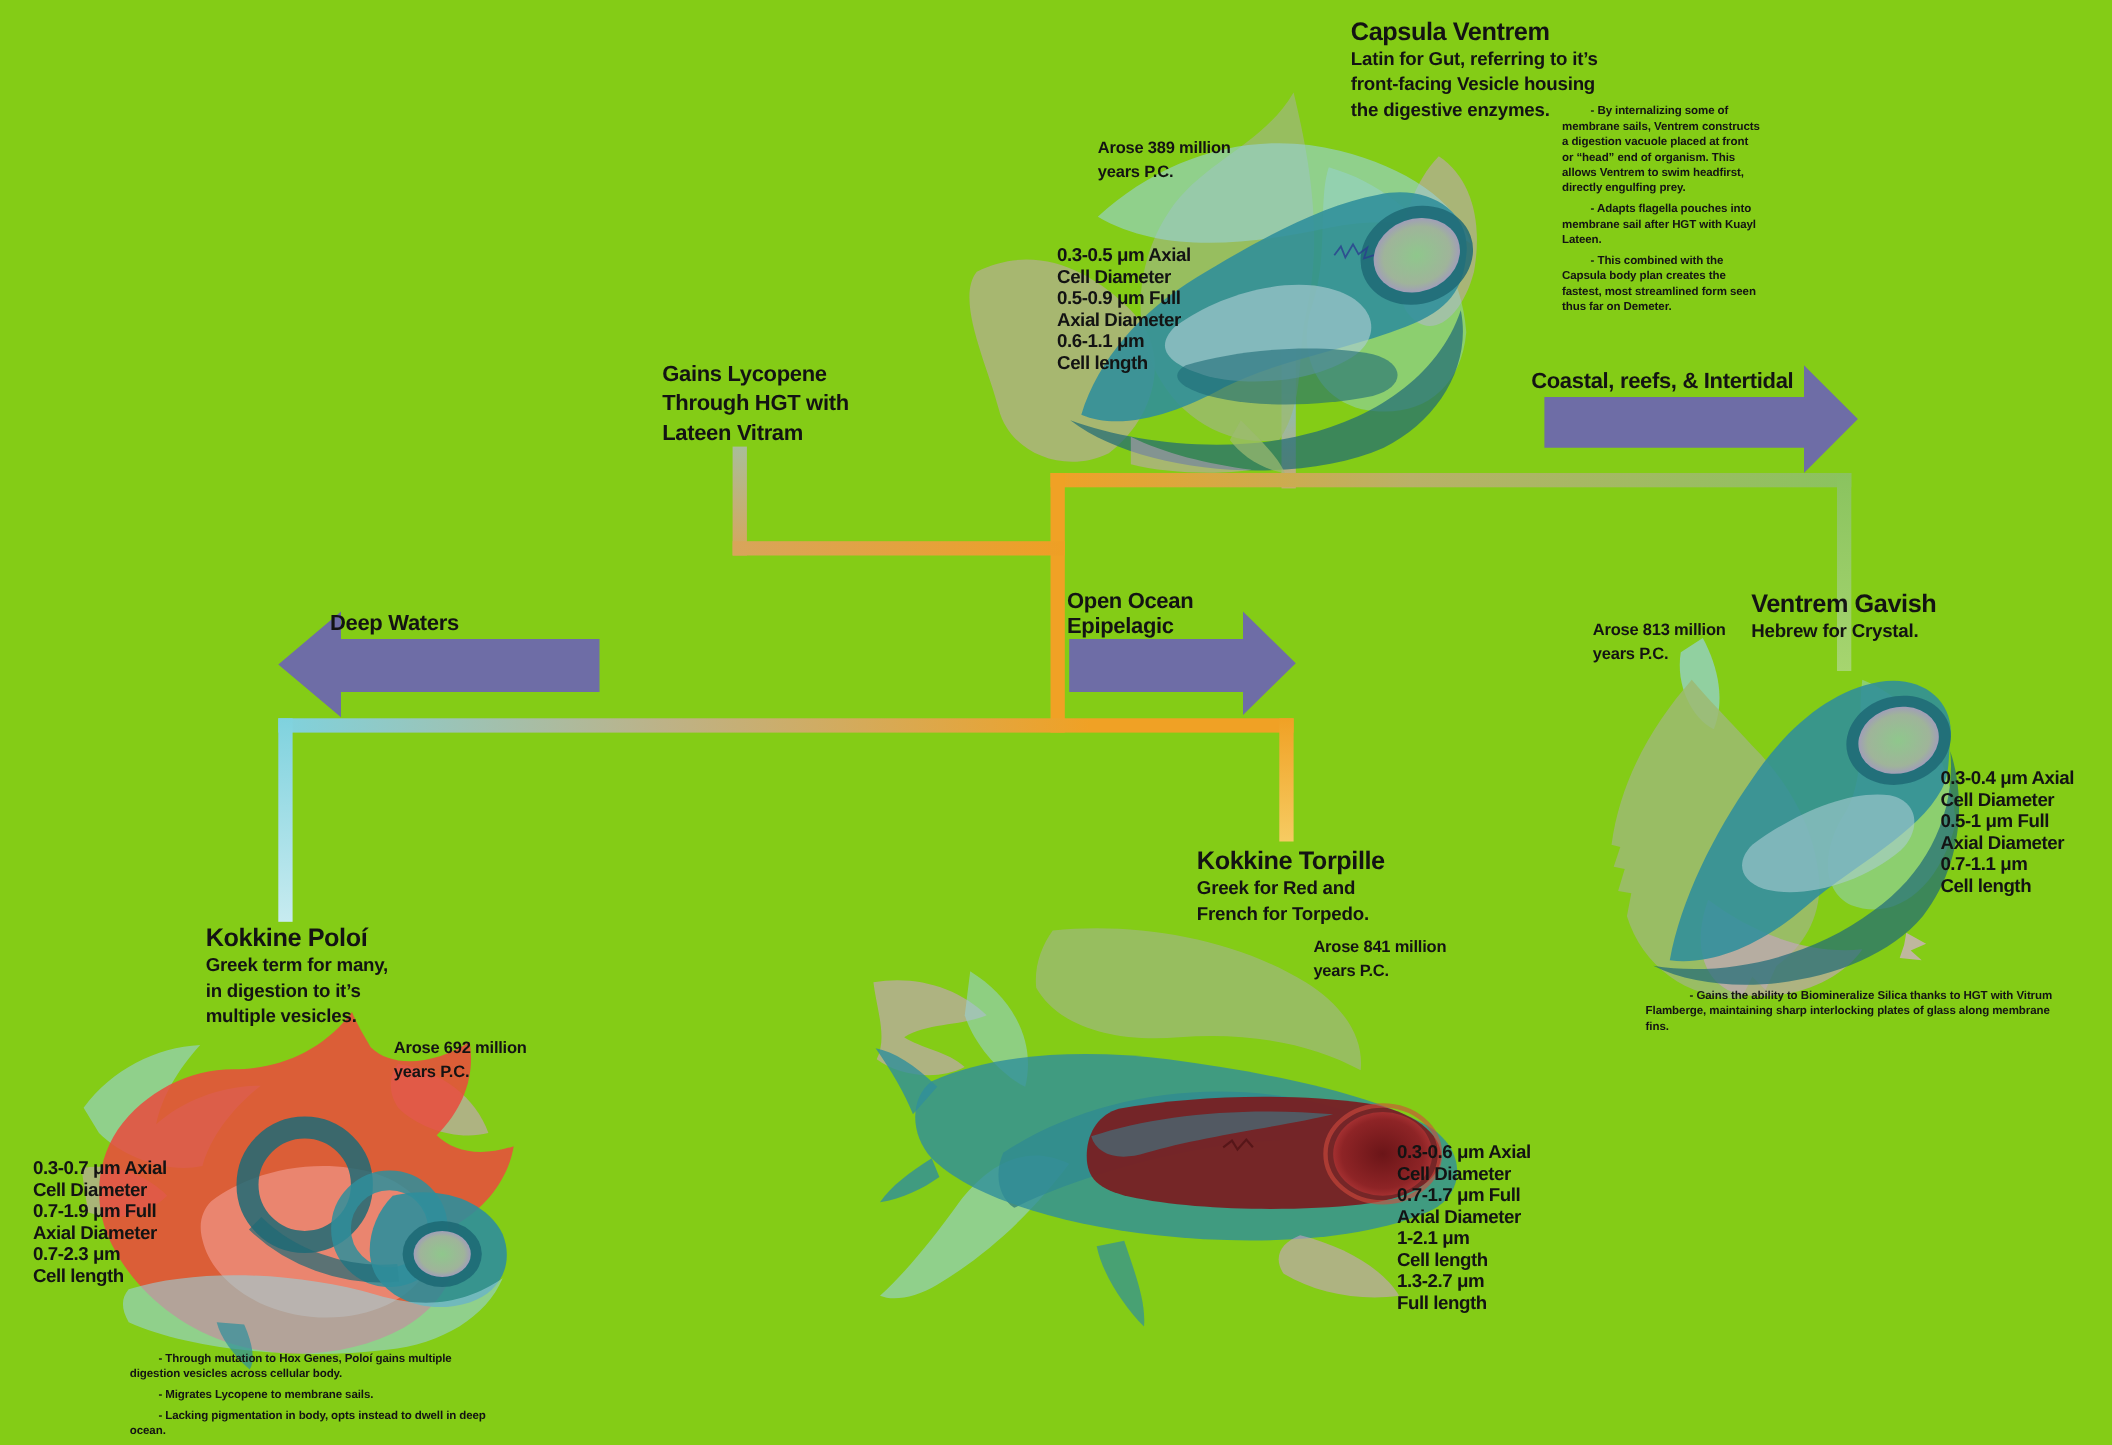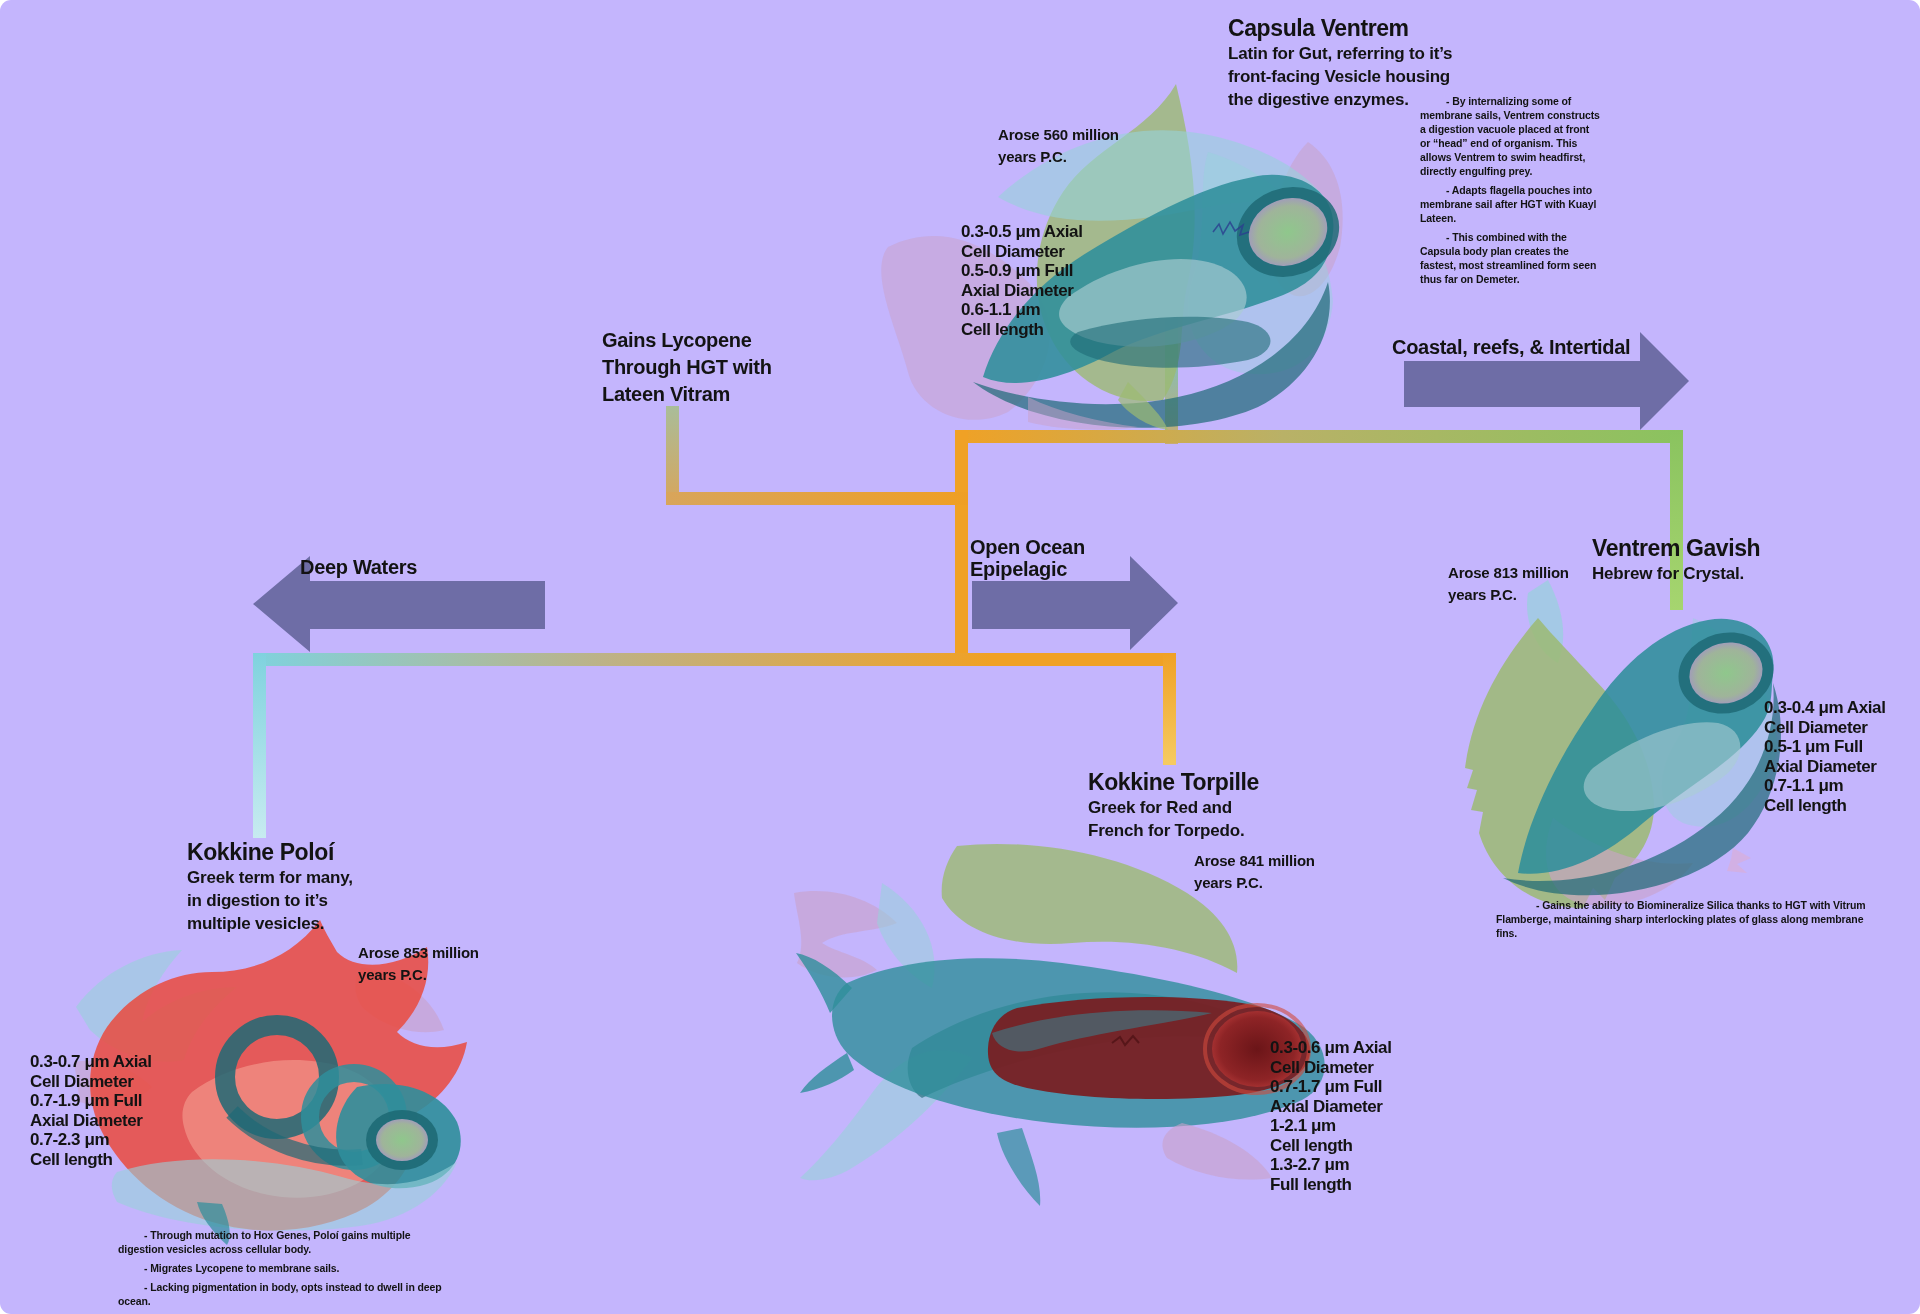--- a/index.html
+++ b/index.html
@@ -1,17 +1,17 @@
 <!DOCTYPE html>
 <html><head>
 <meta charset="utf-8">
 <style>
   html,body{margin:0;padding:0;background:#ffffff;}
-  #canvas{position:relative;width:1920px;height:1314px;background:#c4b5fd;overflow:hidden;
-          font-family:"Liberation Sans",sans-serif;color:#131313;border-radius:11px;}
+  #canvas{position:relative;width:1920px;height:1314px;background:#84cc16;overflow:hidden;
+          font-family:"Liberation Sans",sans-serif;color:#131313;}
   .abs{position:absolute;}
   svg{display:block;}
   .name{font-size:23px;font-weight:bold;letter-spacing:-0.4px;line-height:28px;}
   .etym{font-size:17px;font-weight:bold;line-height:23px;white-space:pre-line;letter-spacing:-0.2px;}
   .arose{font-size:15px;font-weight:bold;line-height:22px;white-space:pre-line;letter-spacing:-0.2px;}
   .meas{font-size:17px;font-weight:bold;line-height:19.5px;white-space:pre-line;letter-spacing:-0.4px;}
   .notes{font-size:10.5px;font-weight:bold;line-height:14px;letter-spacing:-0.1px;}
   .notes p{margin:0 0 5px 0;text-indent:26px;}
   .bigl{font-size:20px;font-weight:bold;line-height:27px;white-space:pre-line;letter-spacing:-0.3px;}
   .arrlab{font-size:20px;font-weight:bold;letter-spacing:-0.3px;line-height:22px;white-space:pre-line;}
@@ -170,21 +170,21 @@
     <path fill="#97d2db" fill-opacity="0.6" d="M45,260 C110,240 200,245 270,265 C320,280 355,270 385,250 C370,285 330,310 280,315 C200,325 100,315 45,290 C38,278 38,268 45,260 Z"></path>
     <path fill="#2f8e9b" fill-opacity="0.7" d="M150,292 C158,310 160,325 155,333 C140,320 128,303 125,290 Z"></path>
   </svg>
 
   <div class="abs" style="left:1228px;top:14px">
     <div class="name">Capsula Ventrem</div>
     <div class="etym">Latin for Gut, referring to it’s
 front-facing Vesicle housing
 the digestive enzymes.</div>
   </div>
-  <div class="abs arose" style="left:998px;top:124px">Arose 560 million
+  <div class="abs arose" style="left:998px;top:124px">Arose 389 million
 years P.C.</div>
   <div class="abs meas" style="left:961px;top:222px">0.3-0.5 μm Axial
 Cell Diameter
 0.5-0.9 μm Full
 Axial Diameter
 0.6-1.1 μm
 Cell length</div>
   <div class="abs notes" style="left:1420px;top:94px;width:180px">
     <p>-  By internalizing some of membrane sails, Ventrem constructs a digestion vacuole placed at front or “head” end of organism. This allows Ventrem to swim headfirst, directly engulfing prey.</p>
     <p>-  Adapts flagella pouches into membrane sail after HGT with Kuayl Lateen.</p>
@@ -231,21 +231,21 @@
 Cell length
 1.3-2.7 μm
 Full length</div>
 
   <div class="abs" style="left:187px;top:838px">
     <div class="name">Kokkine Poloí</div>
     <div class="etym">Greek term for many,
 in digestion to it’s
 multiple vesicles.</div>
   </div>
-  <div class="abs arose" style="left:358px;top:942px">Arose 853 million
+  <div class="abs arose" style="left:358px;top:942px">Arose 692 million
 years P.C.</div>
   <div class="abs meas" style="left:30px;top:1052px">0.3-0.7 μm Axial
 Cell Diameter
 0.7-1.9 μm Full
 Axial Diameter
 0.7-2.3 μm
 Cell length</div>
   <div class="abs notes" style="left:118px;top:1228px;width:340px">
     <p>-  Through mutation to Hox Genes, Poloí gains multiple digestion vesicles across cellular body.</p>
     <p>-  Migrates Lycopene to membrane sails.</p>

